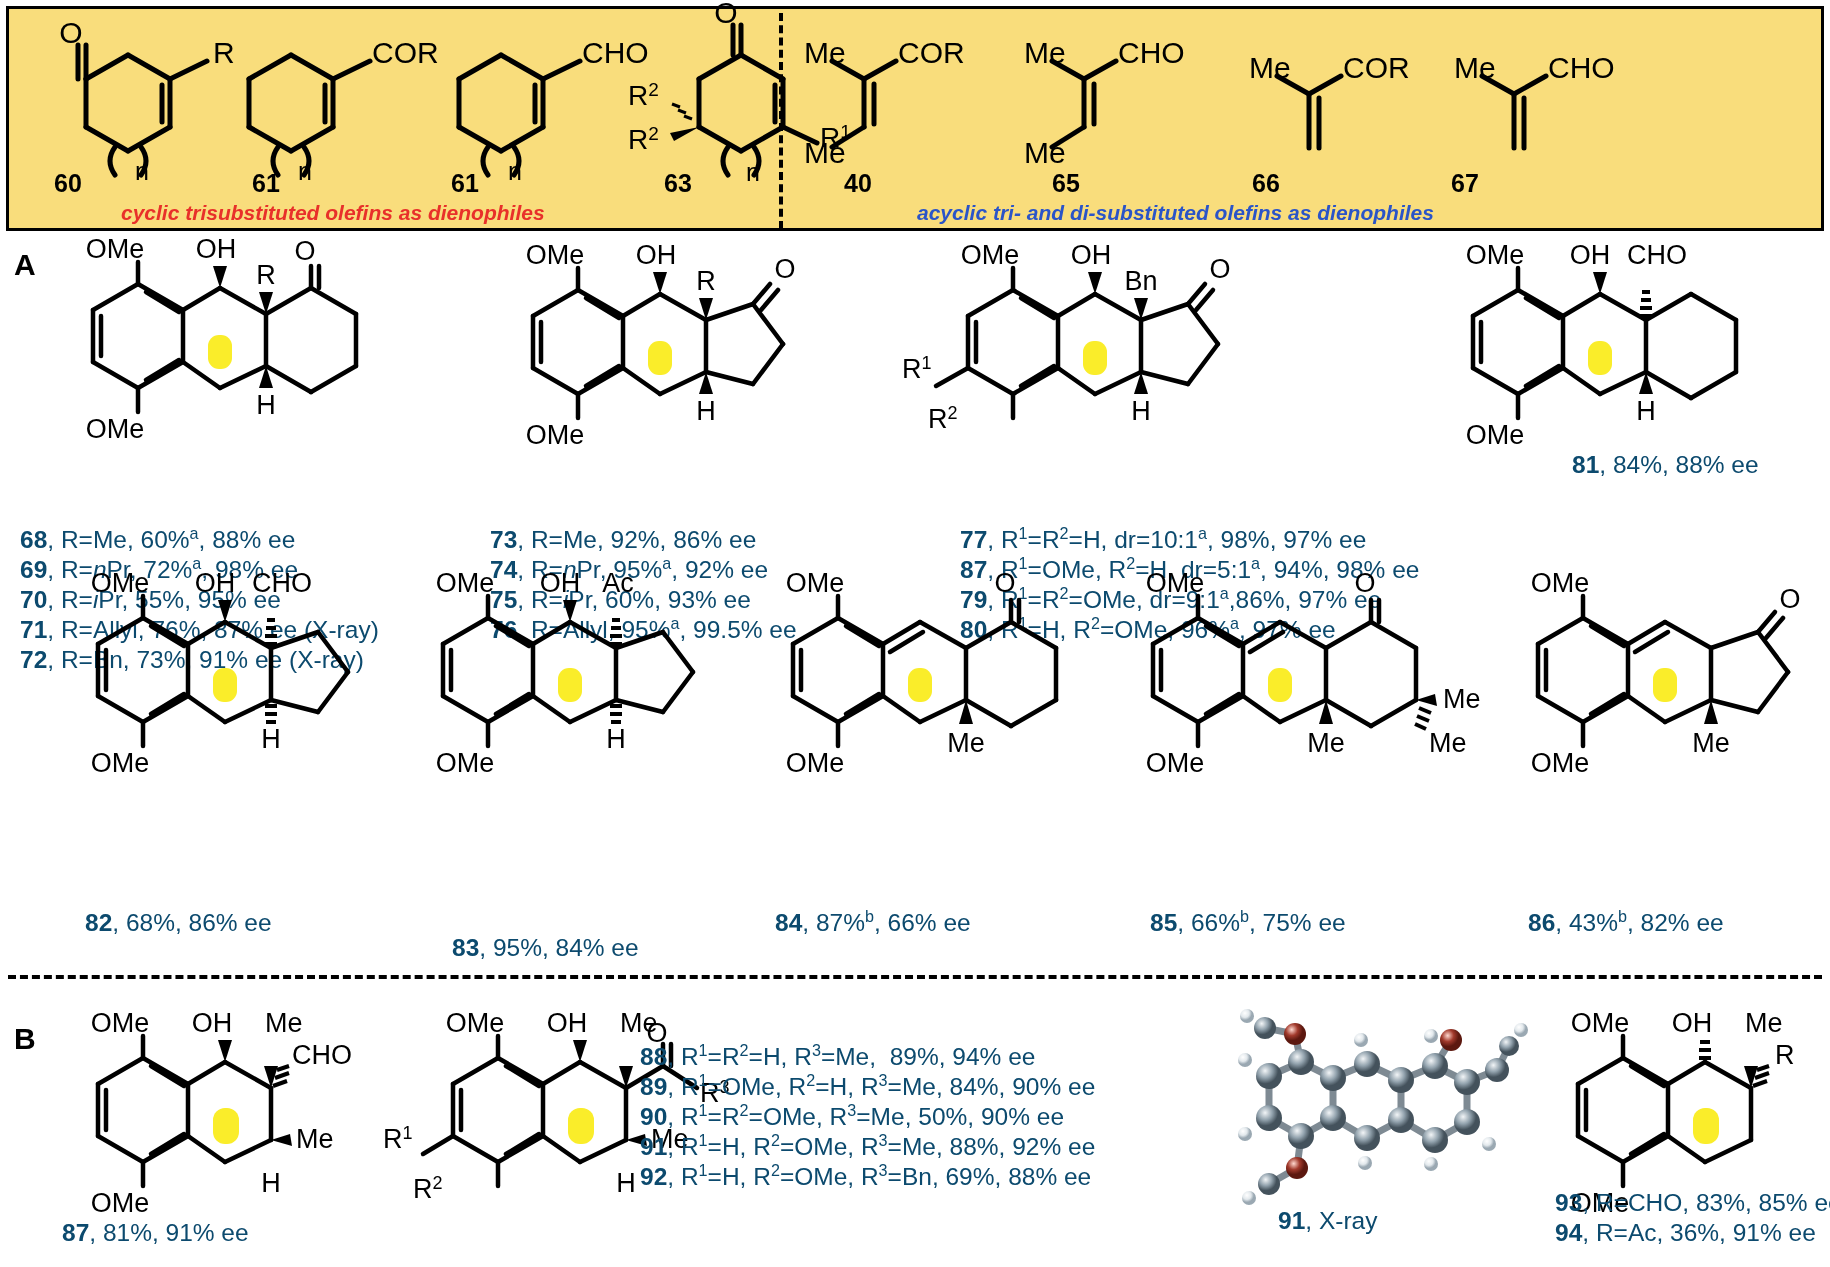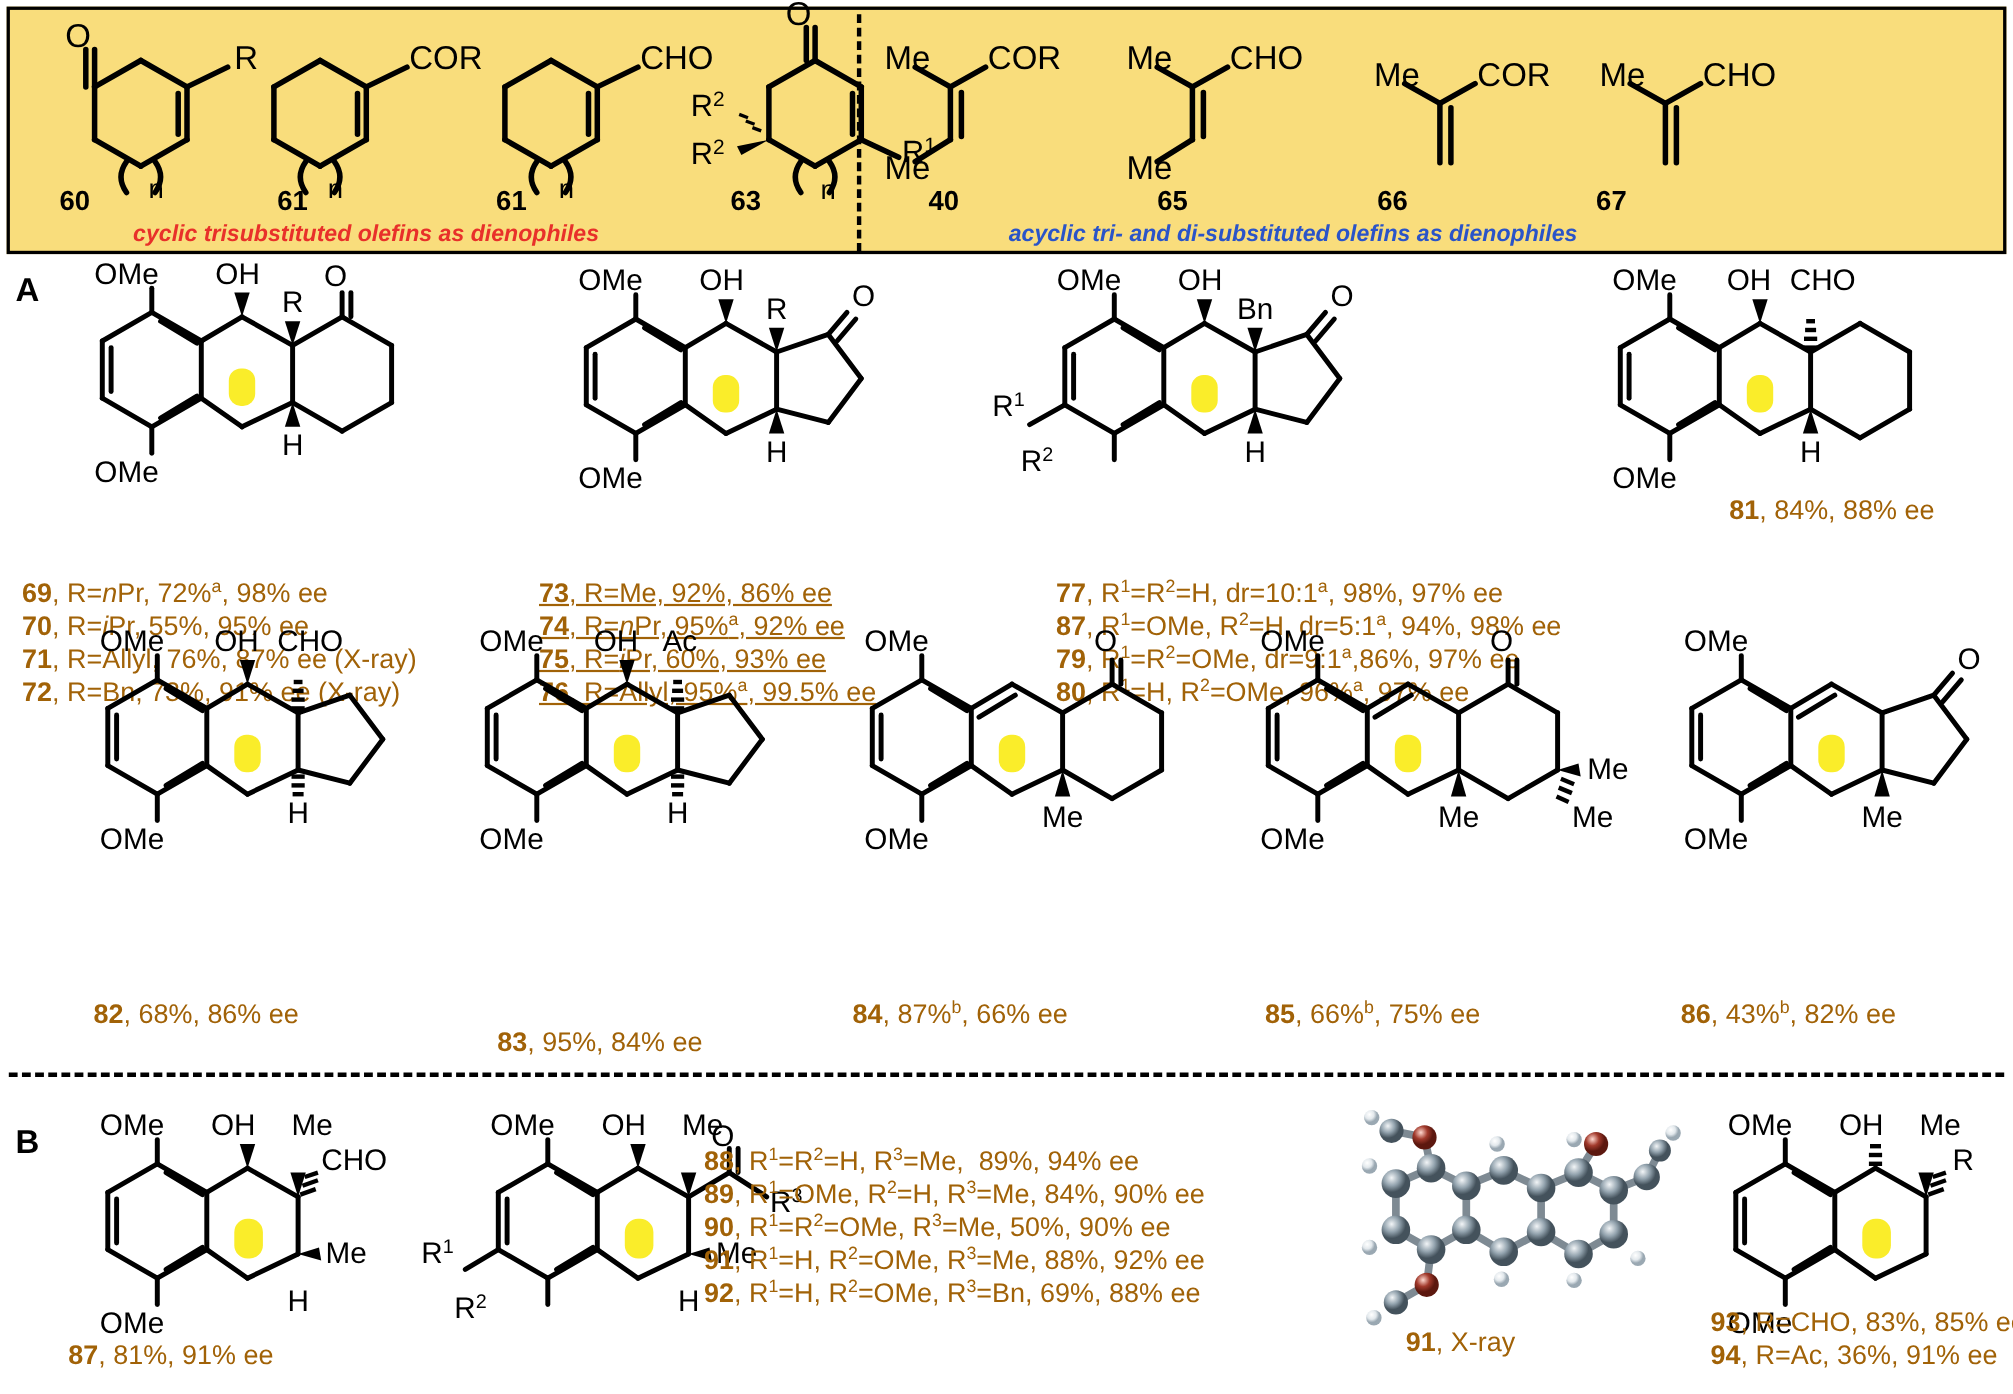--- a/index.html
+++ b/index.html
@@ -56,21 +56,21 @@
     left: 8px;
     width: 1814px;
     height: 0;
     border-top: 4px dashed #000;
   }
   
   .label-block {
     position: absolute;
     font-size: 24.5px;
     line-height: 30px;
-    color: #a16207;
+    color: #0c4a6e;
     white-space: nowrap;
   }
   .label-block .num { font-weight: bold; }
   .label-block sup { font-size: 0.66em; vertical-align: super; line-height: 0; }
   .label-block .it { font-style: italic; }
   .label-block div { white-space: nowrap; }
 
   
   svg { display: block; overflow: visible; }
   .struct { position: absolute; }
@@ -260,20 +260,21 @@
     <polygon points="211,52 204,30 218,30" fill="#000"></polygon>
     <polygon points="211,104 204,126 218,126" fill="#000"></polygon>
     <text x="60" y="-4" font-size="27" font-family="'Liberation Sans',sans-serif" text-anchor="middle">OMe</text>
     <text x="60" y="176" font-size="27" font-family="'Liberation Sans',sans-serif" text-anchor="middle">OMe</text>
     <text x="161" y="-4" font-size="27" font-family="'Liberation Sans',sans-serif" text-anchor="middle">OH</text>
     <text x="211" y="22" font-size="27" font-family="'Liberation Sans',sans-serif" text-anchor="middle">R</text>
     <text x="250" y="-2" font-size="27" font-family="'Liberation Sans',sans-serif" text-anchor="middle">O</text>
     <text x="211" y="152" font-size="27" font-family="'Liberation Sans',sans-serif" text-anchor="middle">H</text>
   </svg>
   <div class="label-block" style="left:20px; top:525px;">
+    <div><span class="num">68</span>, R=Me, 60%<sup>a</sup>, 88% ee</div>
     <div><span class="num">69</span>, R=<span class="it">n</span>Pr, 72%<sup>a</sup>, 98% ee</div>
     <div><span class="num">70</span>, R=<span class="it">i</span>Pr, 55%, 95% ee</div>
     <div><span class="num">71</span>, R=Allyl, 76%, 87% ee (X-ray)</div>
     <div><span class="num">72</span>, R=Bn, 73%, 91% ee (X-ray)</div>
   </div>
 
   <svg class="struct" style="left:495px; top:268px;" width="330" height="170">
     <rect x="153" y="73" width="24" height="34" rx="11" fill="#faed2a"></rect>
     <g stroke="#000" stroke-width="4.5" fill="none" stroke-linecap="round">
       <line x1="38" y1="48" x2="38" y2="100"></line>
@@ -302,21 +303,21 @@
     <polygon points="165,26 158,4 172,4" fill="#000"></polygon>
     <polygon points="211,52 204,30 218,30" fill="#000"></polygon>
     <polygon points="211,104 204,126 218,126" fill="#000"></polygon>
     <text x="60" y="-4" font-size="27" font-family="'Liberation Sans',sans-serif" text-anchor="middle">OMe</text>
     <text x="60" y="176" font-size="27" font-family="'Liberation Sans',sans-serif" text-anchor="middle">OMe</text>
     <text x="161" y="-4" font-size="27" font-family="'Liberation Sans',sans-serif" text-anchor="middle">OH</text>
     <text x="211" y="22" font-size="27" font-family="'Liberation Sans',sans-serif" text-anchor="middle">R</text>
     <text x="290" y="10" font-size="27" font-family="'Liberation Sans',sans-serif" text-anchor="middle">O</text>
     <text x="211" y="152" font-size="27" font-family="'Liberation Sans',sans-serif" text-anchor="middle">H</text>
   </svg>
-  <div class="label-block" style="left:490px; top:525px;text-decoration:underline;">
+  <div class="label-block" style="left:490px; top:525px;">
     <div><span class="num">73</span>, R=Me, 92%, 86% ee</div>
     <div><span class="num">74</span>, R=<span class="it">n</span>Pr, 95%<sup>a</sup>, 92% ee</div>
     <div><span class="num">75</span>, R=<span class="it">i</span>Pr, 60%, 93% ee</div>
     <div><span class="num">76</span>, R=Allyl, 95%<sup>a</sup>, 99.5% ee</div>
   </div>
 
   <svg class="struct" style="left:930px; top:268px;" width="330" height="170">
     <rect x="153" y="73" width="24" height="34" rx="11" fill="#faed2a"></rect>
     <g stroke="#000" stroke-width="4.5" fill="none" stroke-linecap="round">
       <line x1="38" y1="48" x2="38" y2="100"></line>

